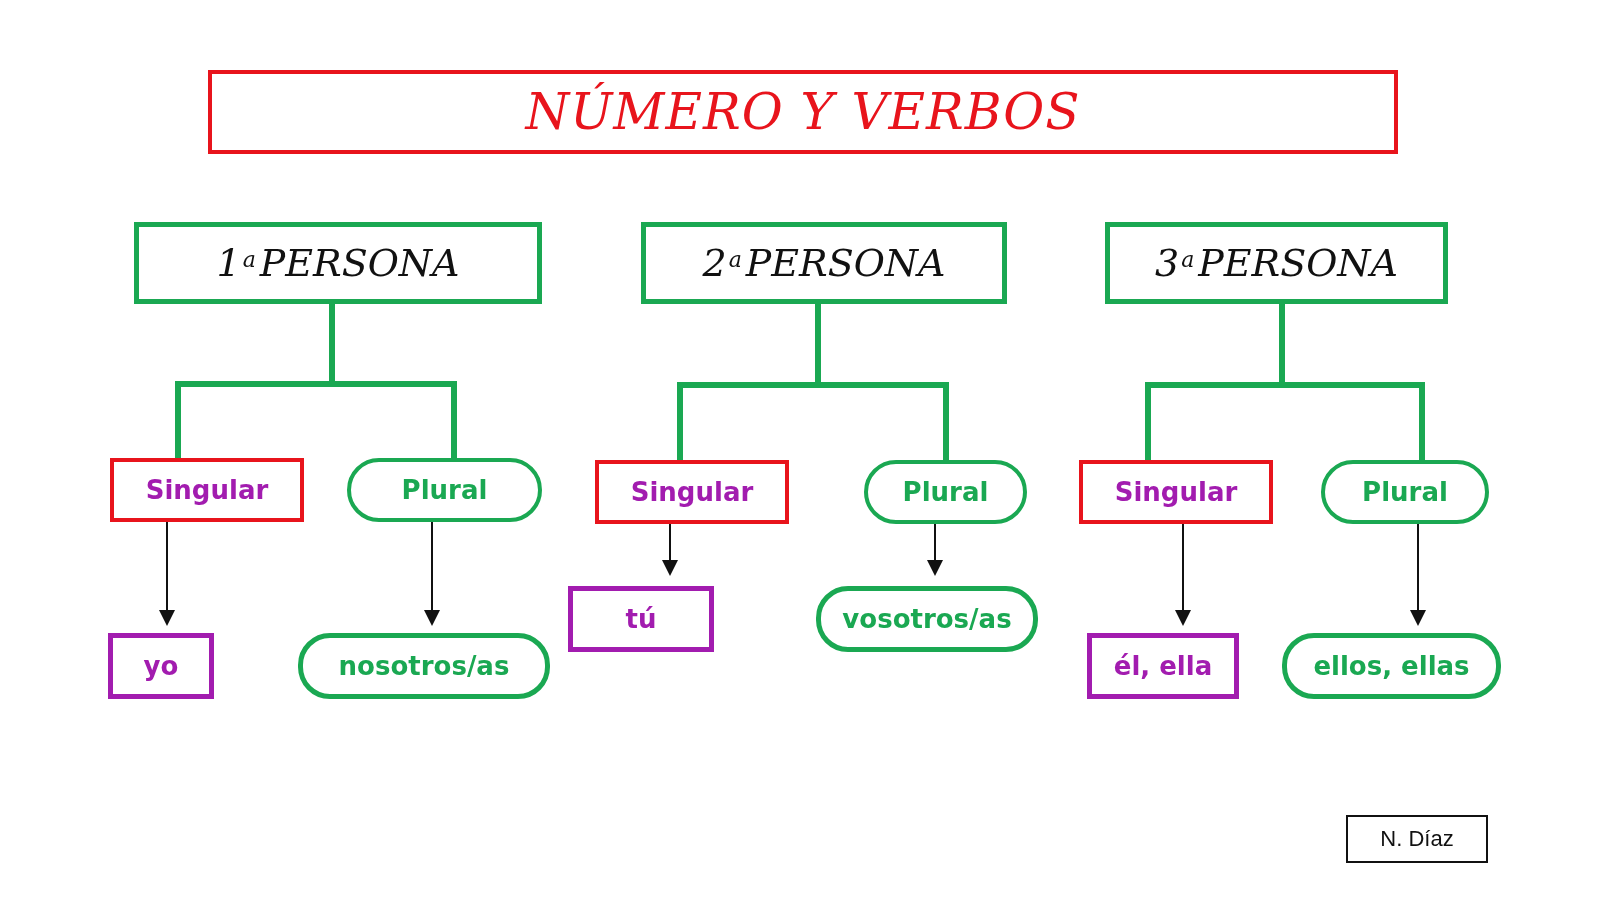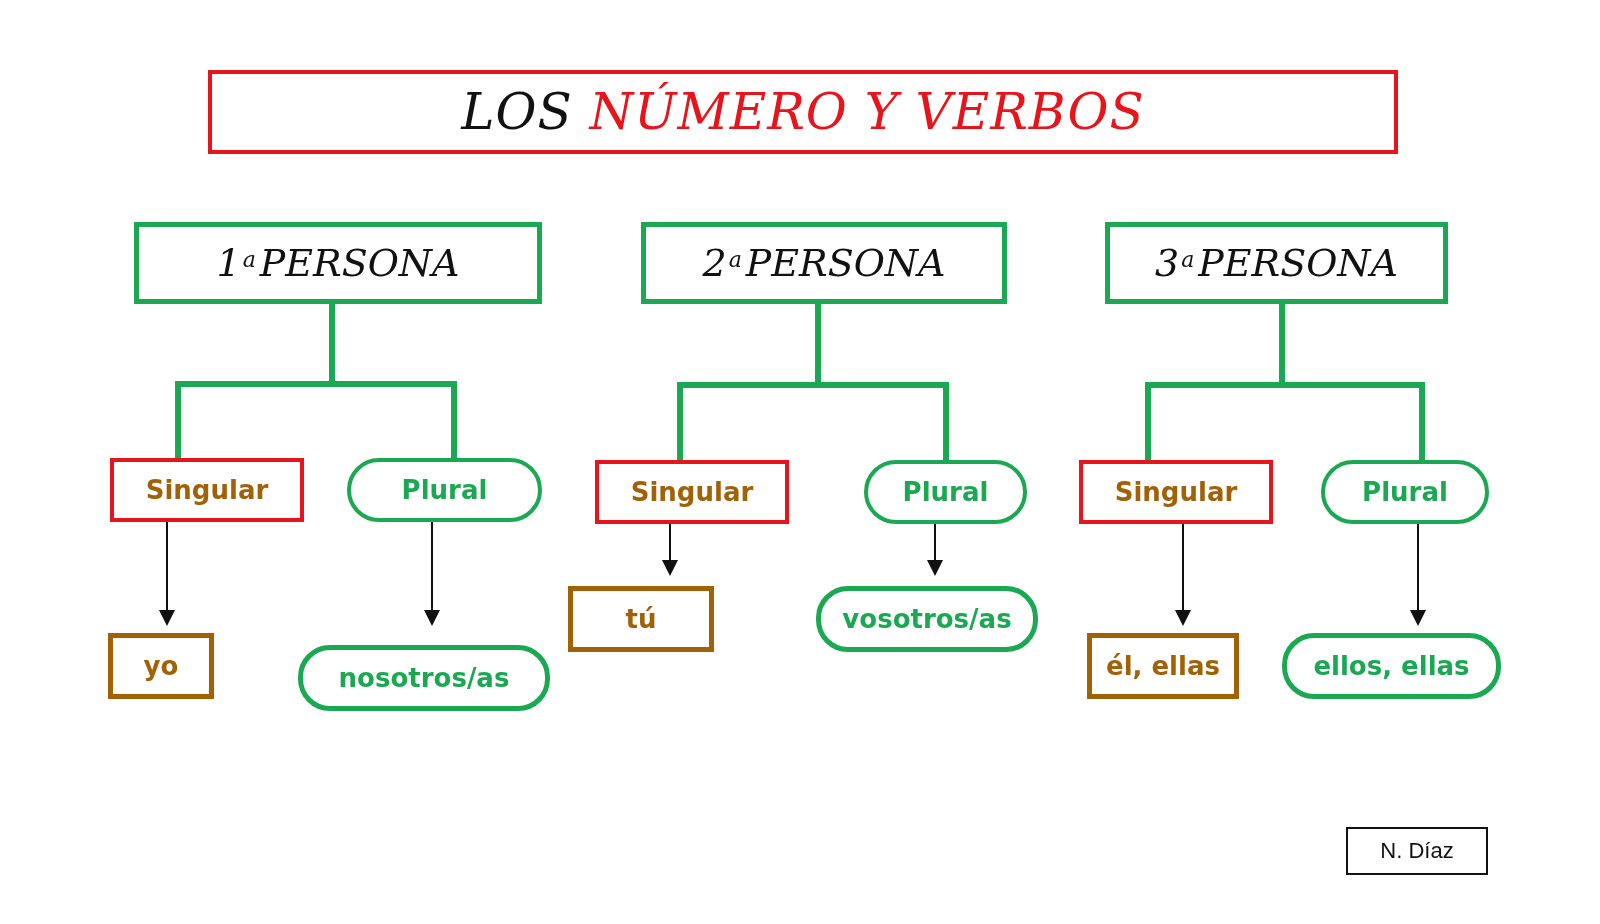--- a/index.html
+++ b/index.html
@@ -21,45 +21,45 @@
     font-size:38px; color:#111;
   }
   .persona sup { font-size:22px; position:relative; top:-4px; margin:0 4px 0 2px; }
   .gline { background:#1aa852; }
   .cat {
     height:64px; border:4px solid; background:#fff;
     display:flex; align-items:center; justify-content:center;
     font-family:"DejaVu Sans", sans-serif; font-weight:bold;
     font-size:26px;
   }
-  .red-box { border-color:#e8141c; color:#a16207; }
+  .red-box { border-color:#e8141c; color:#a21caf; }
   .green-box { border-color:#1aa852; color:#1aa852;border-radius:32px; }
   .pron {
     height:66px; border:5px solid; background:#fff;
     display:flex; align-items:center; justify-content:center;
     font-family:"DejaVu Sans", sans-serif; font-weight:bold;
     font-size:26px;
   }
   .arrow-line { width:2px; background:#111; }
   .arrow-head {
     width:0; height:0;
     border-left:8px solid transparent; border-right:8px solid transparent;
     border-top:16px solid #111;
   }
   .author {
     left:1346px; top:815px; width:142px; height:48px;
     border:2px solid #111; background:#fff;
     display:flex; align-items:center; justify-content:center;
-    font-family:"Liberation Sans", sans-serif; font-size:22px; color:#111;margin-top:12px;
+    font-family:"Liberation Sans", sans-serif; font-size:22px; color:#111;
   }
 </style>
 </head>
 <body>
 
-<div class="abs title-box"><span>LOS </span><span class="red">NÚMERO Y VERBOS</span></div>
+<div class="abs title-box"><span class="red">NÚMERO Y VERBOS</span></div>
 
 <div class="abs persona" style="left:134px; top:222px; width:408px;">
   <span>1</span>
     <sup>a</sup>
     <span>PERSONA</span>
 </div>
 <div class="abs gline" style="left:329px; top:304px; width:6px; height:80px;"></div>
 <div class="abs gline" style="left:175px; top:381px; width:282px; height:6px;"></div>
 <div class="abs gline" style="left:175px; top:381px; width:6px; height:78px;"></div>
 <div class="abs gline" style="left:451px; top:381px; width:6px; height:78px;"></div>
@@ -72,21 +72,21 @@
 </div>
 
 <div class="abs arrow-line" style="left:166px; top:522px; height:92px;"></div>
 <div class="abs arrow-head" style="left:159px; top:610px;"></div>
 <div class="abs arrow-line" style="left:431px; top:522px; height:92px;"></div>
 <div class="abs arrow-head" style="left:424px; top:610px;"></div>
 
 <div class="abs pron red-box" style="left:108px; top:633px; width:106px;">
   <span>yo</span>
 </div>
-<div class="abs pron green-box" style="left:298px; top:633px; width:252px;margin-top:12px;">
+<div class="abs pron green-box" style="left:298px; top:633px; width:252px;">
   <span>nosotros/as</span>
 </div>
 
 <div class="abs persona" style="left:641px; top:222px; width:366px;">
   <span>2</span>
     <sup>a</sup>
     <span>PERSONA</span>
 </div>
 <div class="abs gline" style="left:815px; top:304px; width:6px; height:82px;"></div>
 <div class="abs gline" style="left:677px; top:382px; width:272px; height:6px;"></div>
@@ -128,21 +128,21 @@
 <div class="abs cat green-box" style="left:1321px; top:460px; width:168px;">
   <span>Plural</span>
 </div>
 
 <div class="abs arrow-line" style="left:1182px; top:524px; height:90px;"></div>
 <div class="abs arrow-head" style="left:1175px; top:610px;"></div>
 <div class="abs arrow-line" style="left:1417px; top:524px; height:90px;"></div>
 <div class="abs arrow-head" style="left:1410px; top:610px;"></div>
 
 <div class="abs pron red-box" style="left:1087px; top:633px; width:152px;">
-  <span>él, ellas</span>
+  <span>él, ella</span>
 </div>
 <div class="abs pron green-box" style="left:1282px; top:633px; width:219px;">
   <span>ellos, ellas</span>
 </div>
 
 <div class="abs author">
   <span>N. Díaz</span>
 </div>
 
 </body></html>

